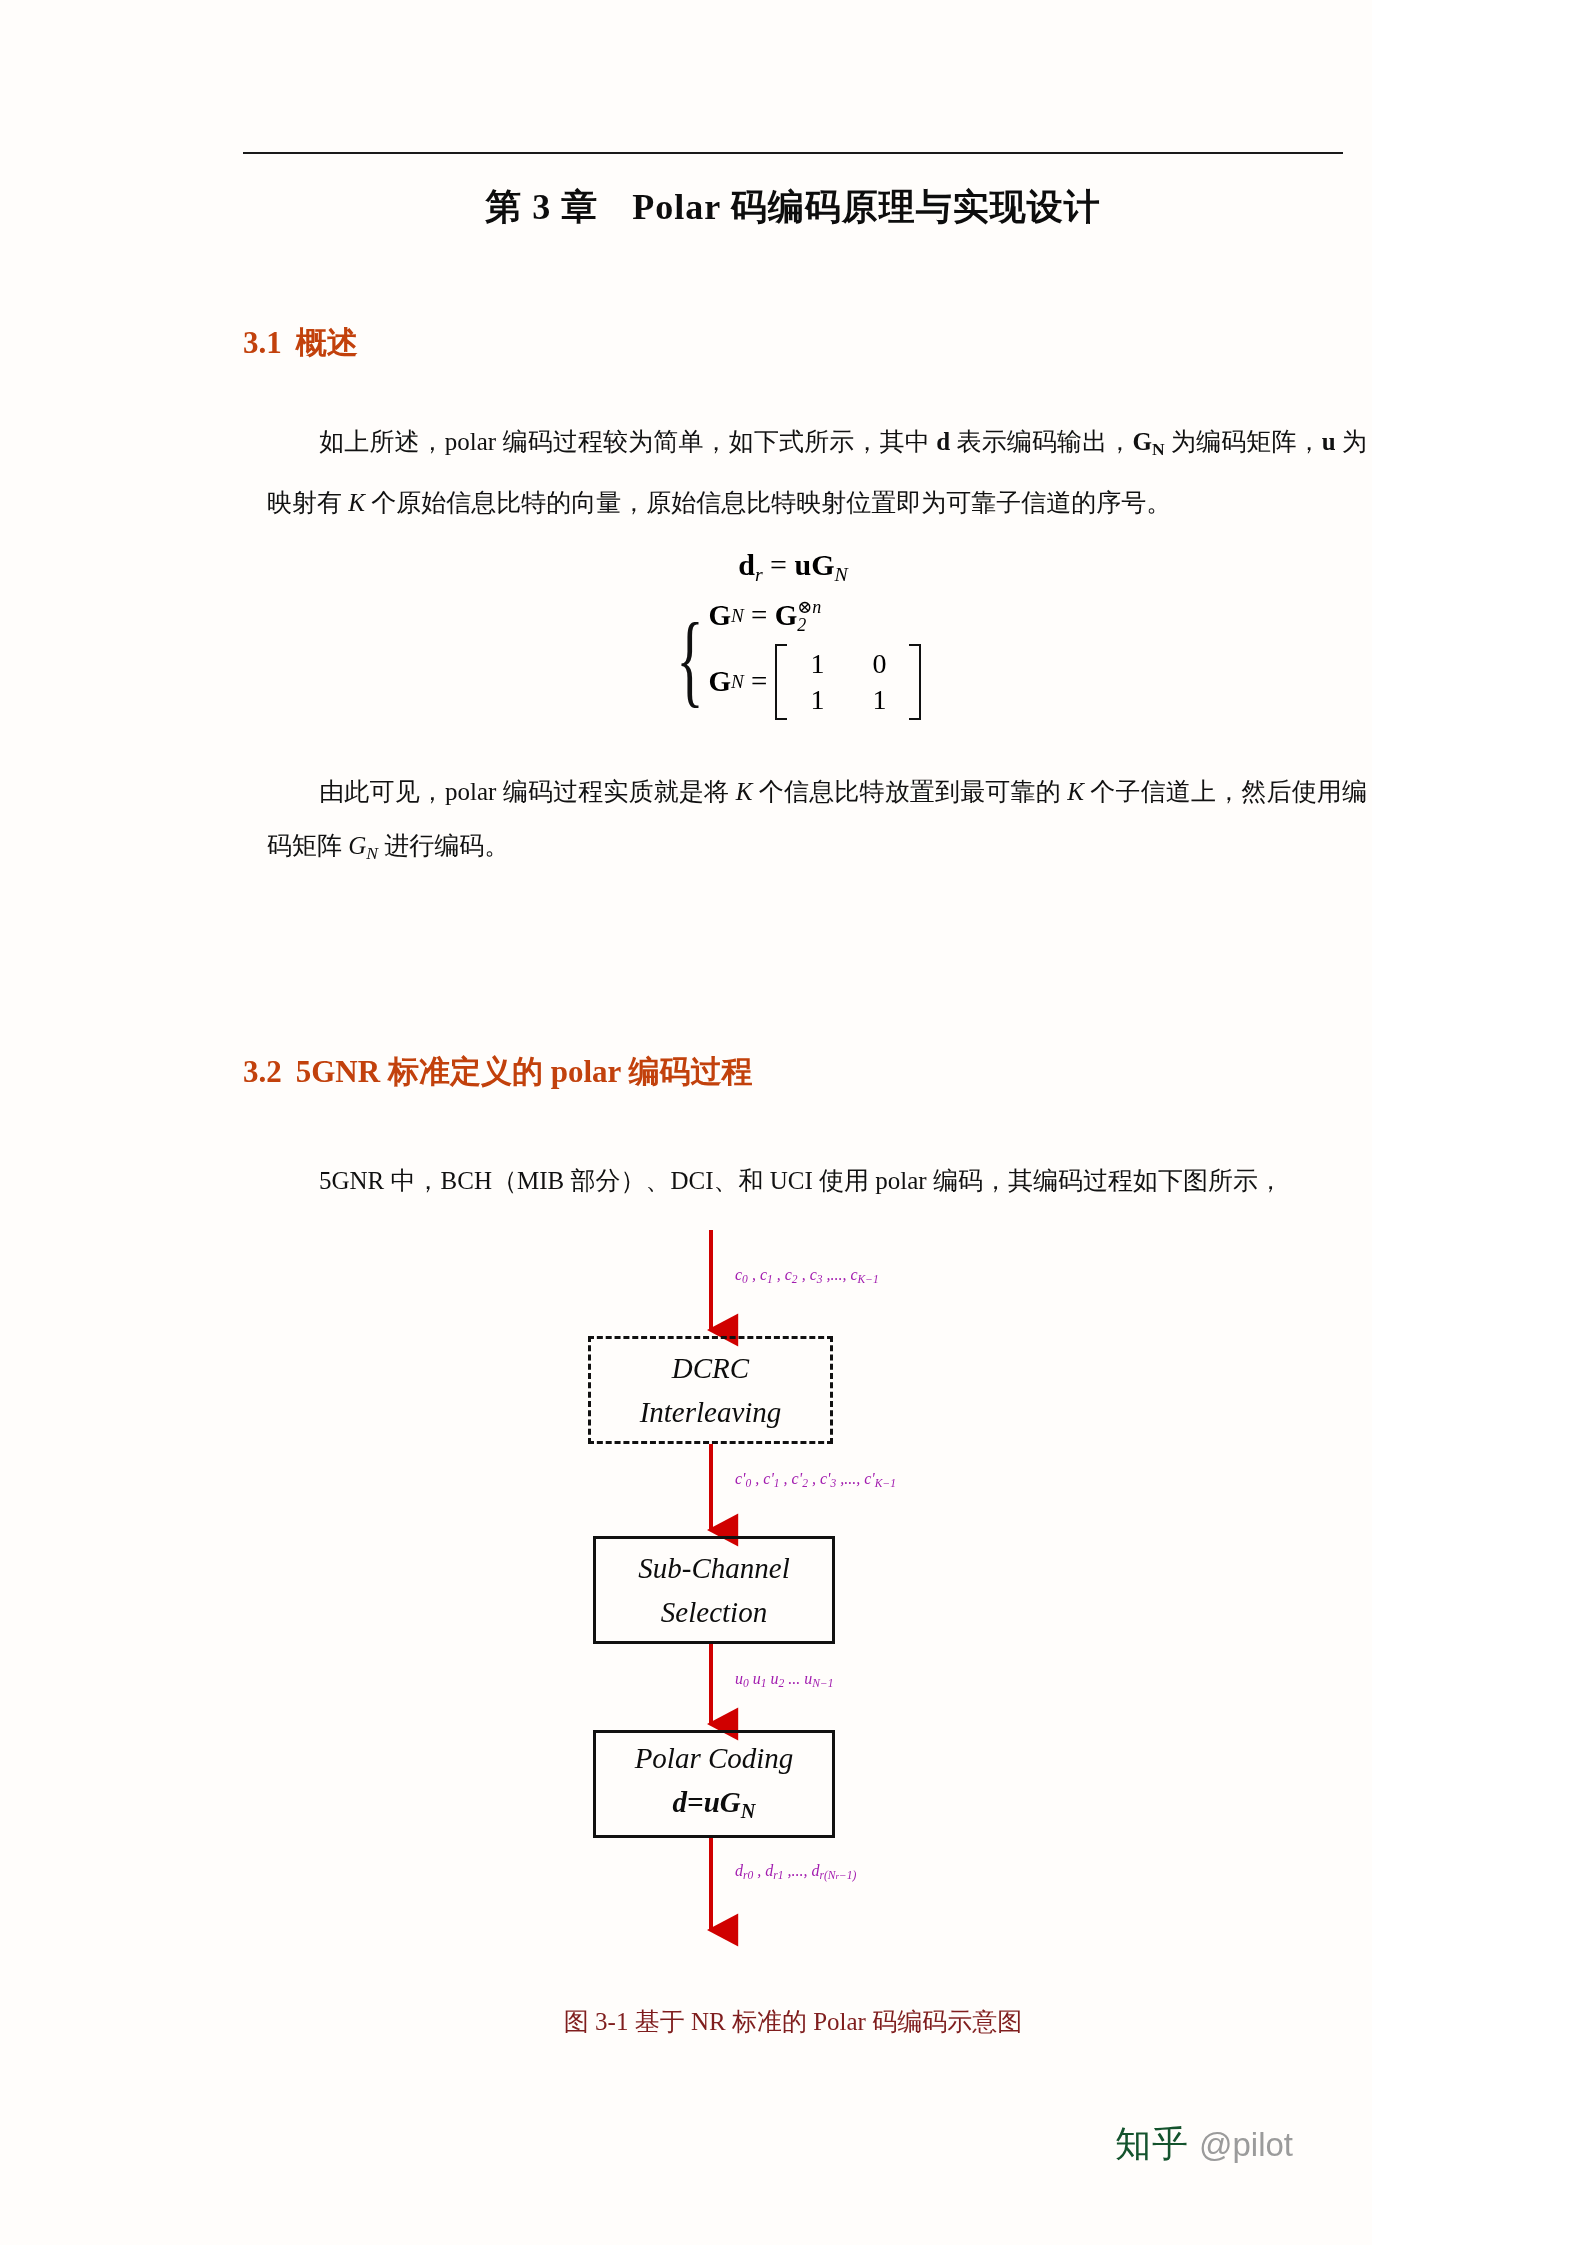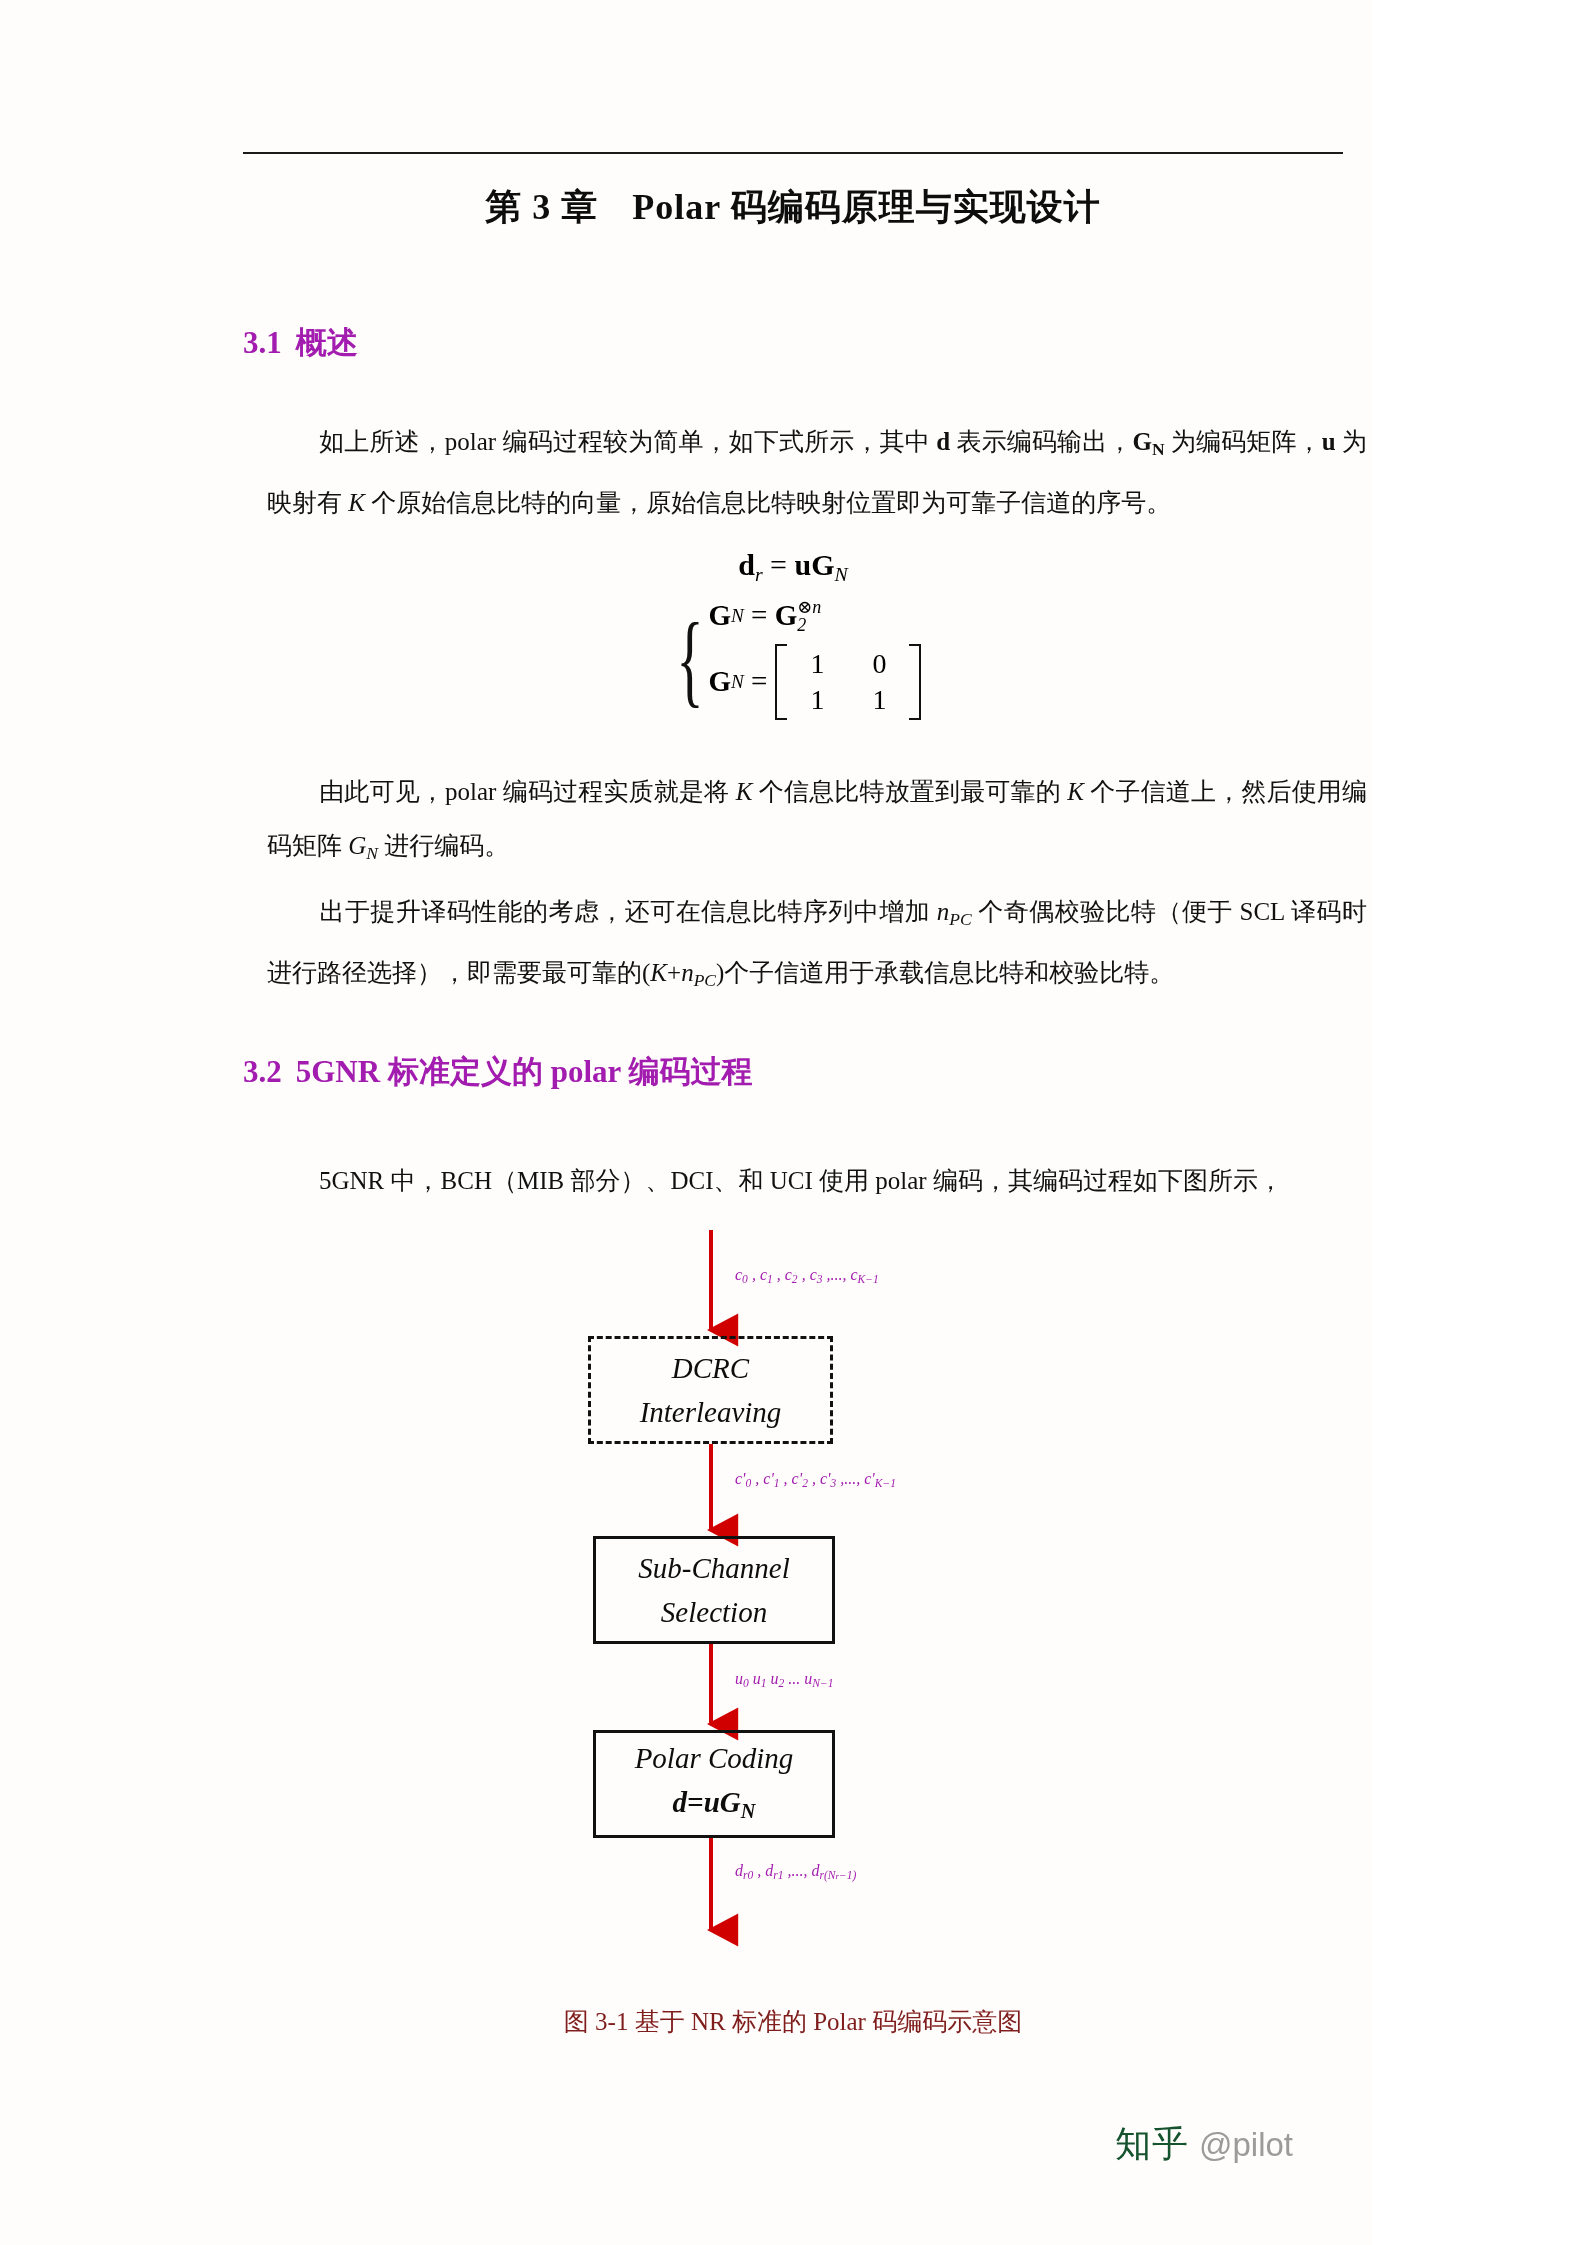--- a/index.html
+++ b/index.html
@@ -43,21 +43,21 @@
     color: #0d0d0d;
   }
   .chapter-title .gap { display:inline-block; width: 34px; }
 
   
   .sec-heading {
     position: absolute;
     left: 243px;
     font-size: 31px;
     font-weight: 600;
-    color: #a21caf;
+    color: #c2410c;
     white-space: nowrap;
   }
   .sec-heading .num { margin-right: 14px; }
   #sec31 { top: 322px; }
   #sec32 { top: 1051px; }
 
   
   .para {
     position: absolute;
     left: 243px;
@@ -278,23 +278,20 @@
           <span class="mbrk r"></span>
         </span>
       </div>
     </div>
   </div>
 
   <div class="para" id="p2">
     <span class="indent"></span><span>由此可见，polar 编码过程实质就是将 </span><span class="mi">K</span><span> 个信息比特放置到最可靠的 </span><span class="mi">K</span><span> 个子信道上，然后使用编码矩阵 </span><span class="mi">G</span><span class="sub mi">N</span><span> 进行编码。</span>
   </div>
 
-  <div class="para" id="p3">
-    <span class="indent"></span><span>出于提升译码性能的考虑，还可在信息比特序列中增加 </span><span class="mi">n</span><span class="sub mi">PC</span><span> 个奇偶校验比特（便于 SCL 译码时进行路径选择），即需要最可靠的(</span><span class="mi">K</span><span>+</span><span class="mi">n</span><span class="sub mi">PC</span><span>)个子信道用于承载信息比特和校验比特。</span>
-  </div>
 
   <div class="sec-heading" id="sec32">
     <span class="num">3.2</span><span>5GNR 标准定义的 polar 编码过程</span>
   </div>
 
   <div class="para" id="p4">
     <span class="indent"></span><span>5GNR 中，BCH（MIB 部分）、DCI、和 UCI 使用 polar 编码，其编码过程如下图所示，</span>
   </div>
 
   <div class="flow">

